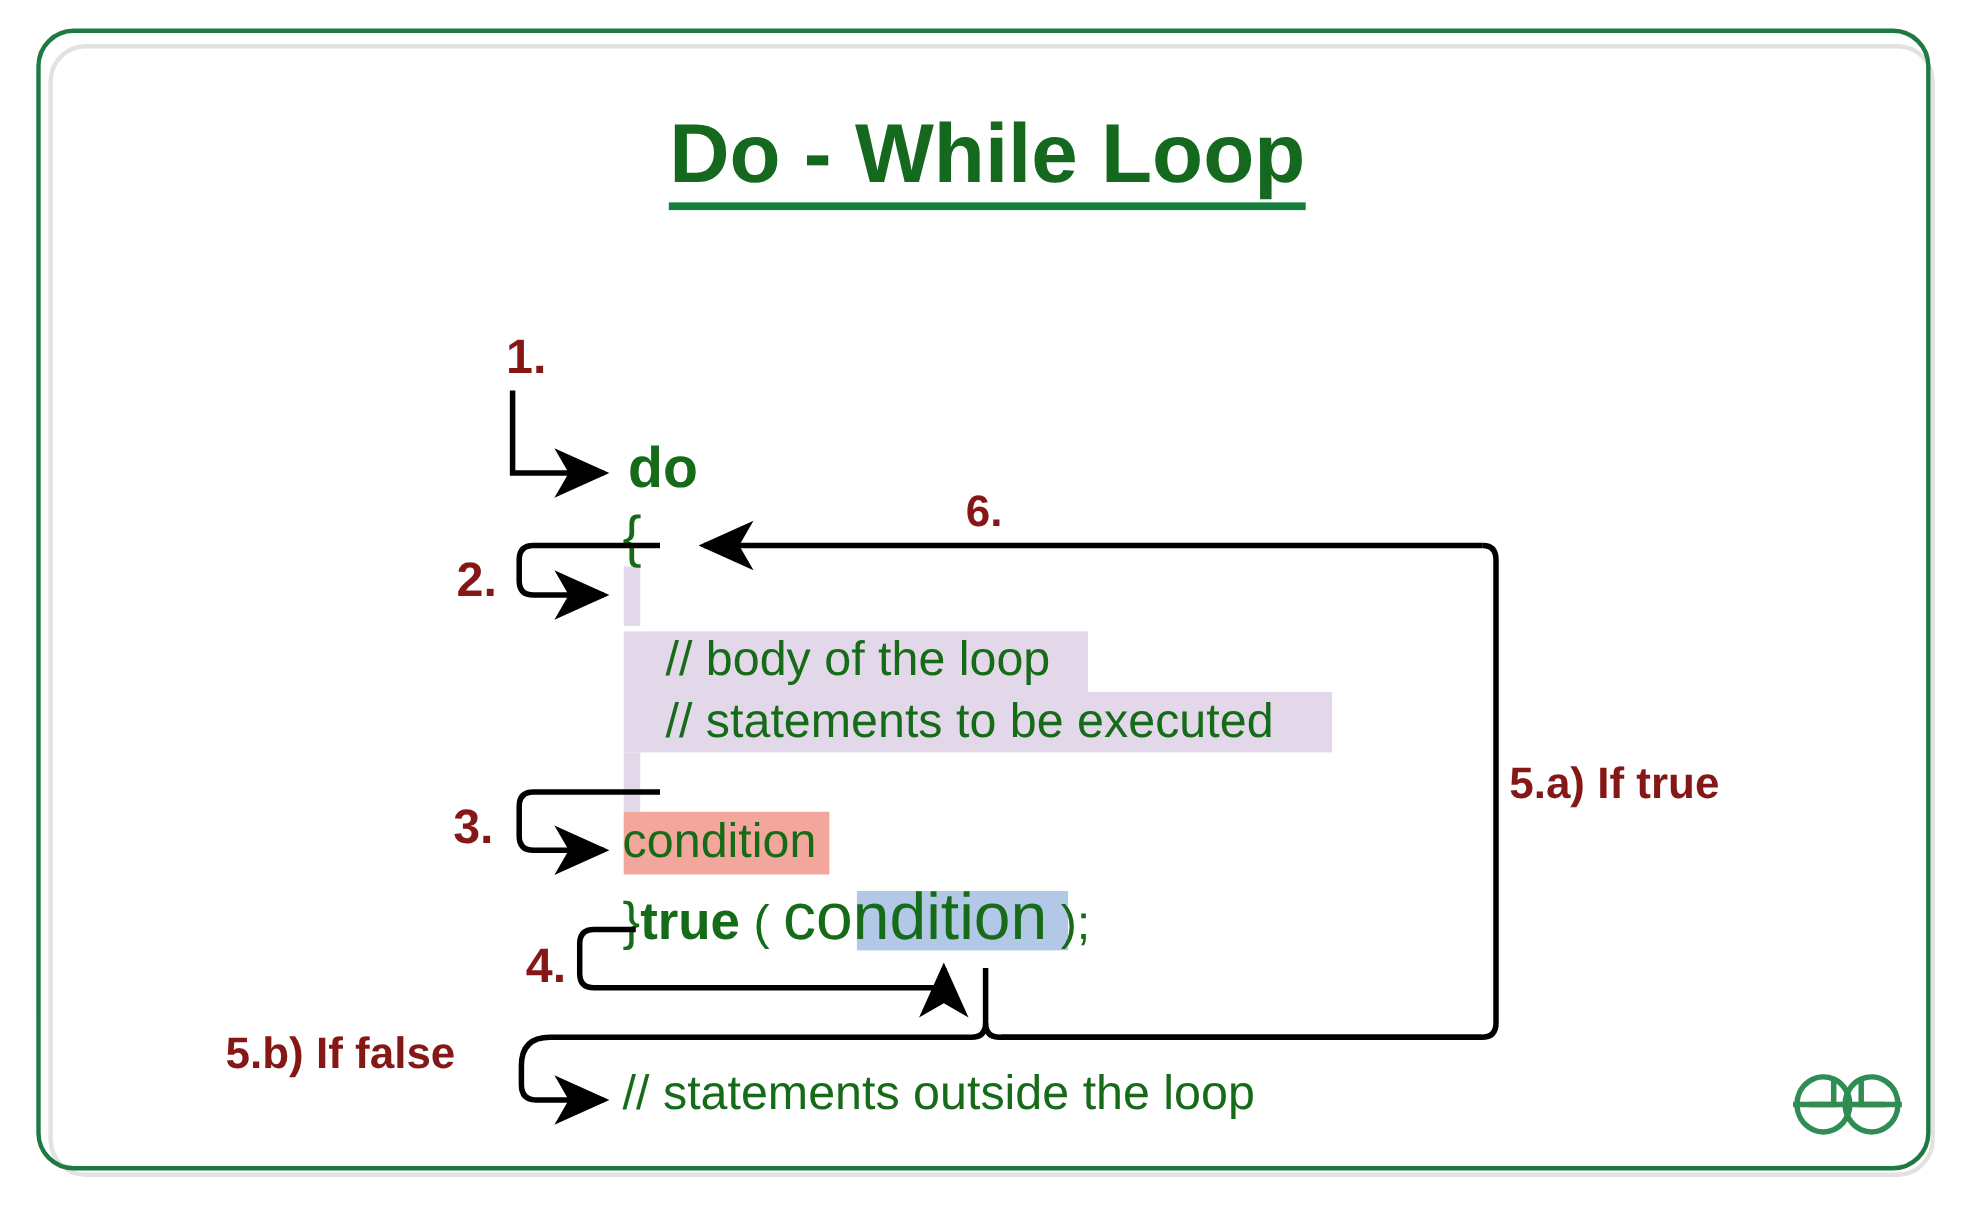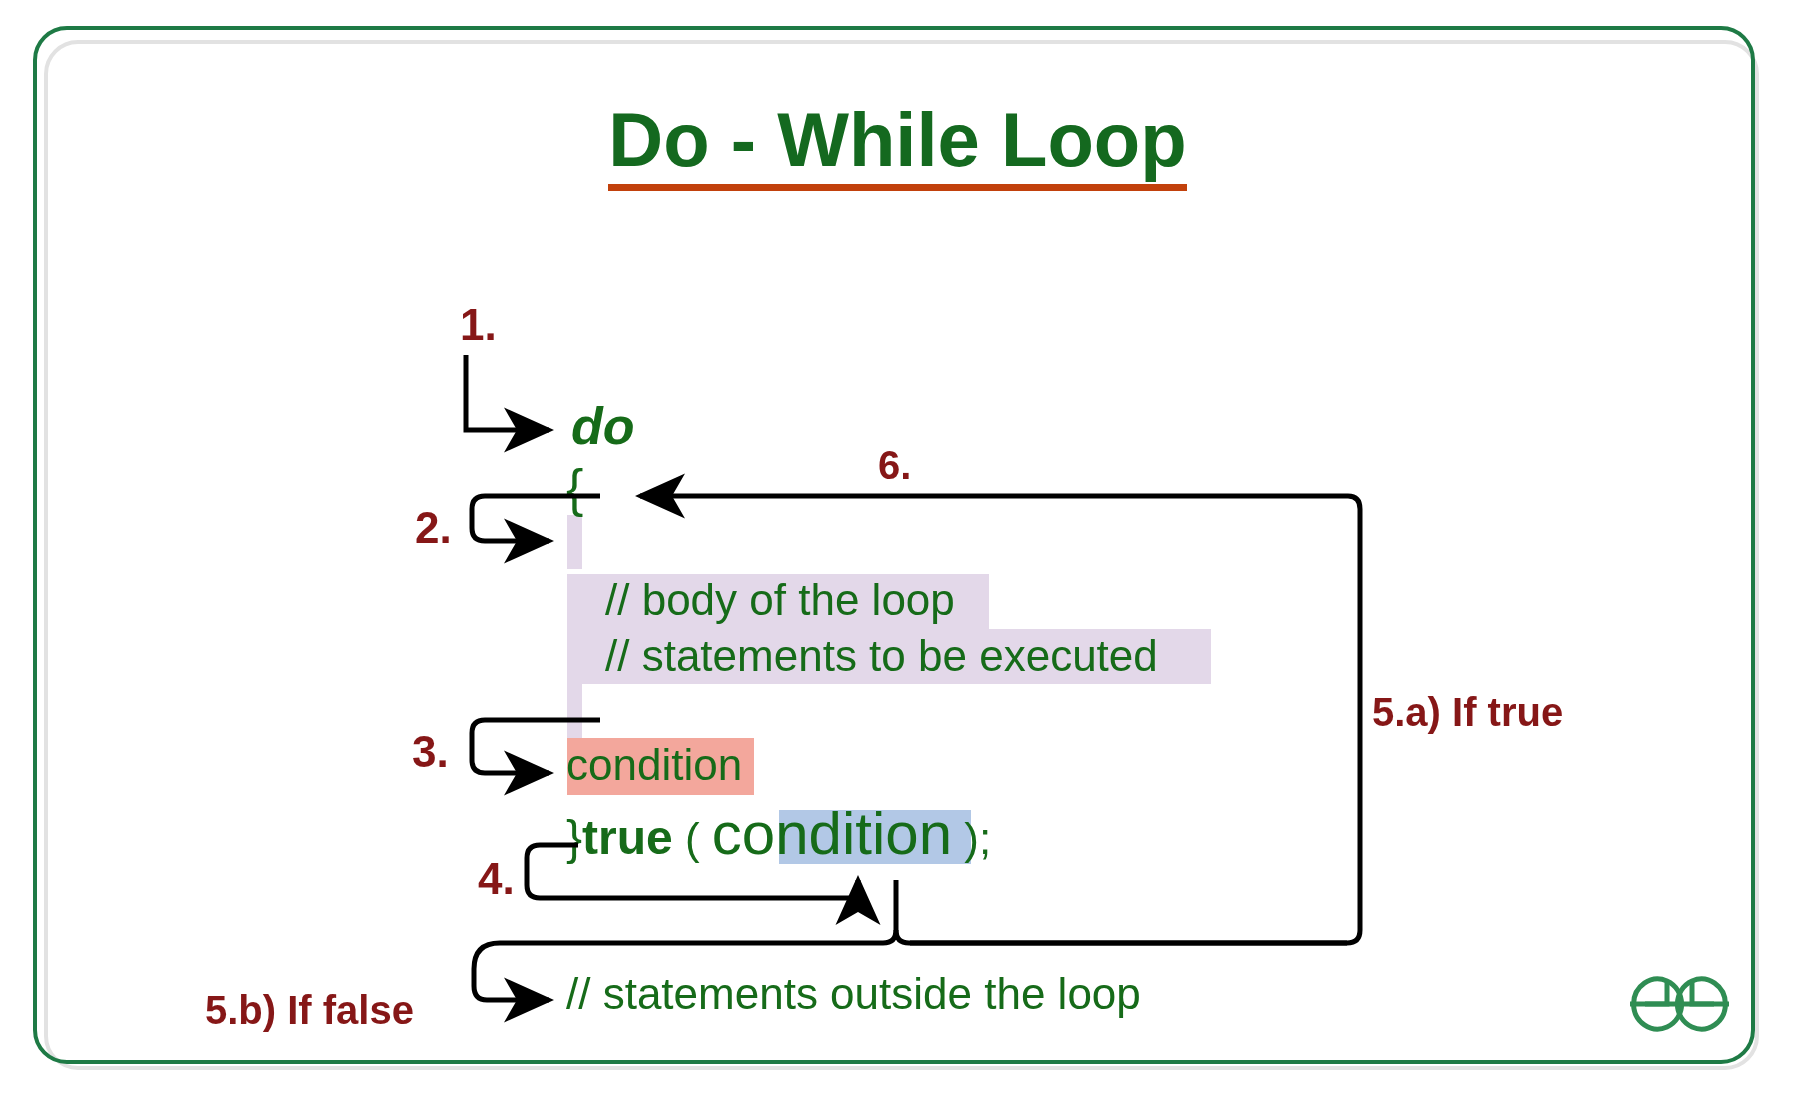--- a/index.html
+++ b/index.html
@@ -47,37 +47,37 @@
     left: 0;
     top: 96px;
     width: 1795px;
     text-align: center;
     font-size: 76px;
     font-weight: bold;
     color: #14691f;
     letter-spacing: 0px;
   }
   .title span {
-    border-bottom: 7px solid #c2410c;
+    border-bottom: 7px solid #15803d;
     padding-bottom: 2px;
   }
 
   
   .code {
     position: absolute;
     color: #166b19;
     font-family: "Liberation Sans", sans-serif;
     white-space: pre;
     line-height: 1;
   }
   .kw {
     font-weight: bold;
   }
 
-  #kw-do      { left: 571px; top: 400px; font-size: 52px; font-weight: bold; font-style: italic; }
+  #kw-do      { left: 571px; top: 400px; font-size: 52px; font-weight: bold; }
   #brace-open { left: 566px; top: 462px; font-size: 52px; }
   #line-body  { left: 605px; top: 578px;  font-size: 44px; }
   #line-stmts { left: 605px; top: 634px;  font-size: 44px; }
   #line-upd   { left: 566px; top: 743px;  font-size: 44px; }
   #line-while { left: 566px; top: 804px;  font-size: 48px; }
   #line-out   { left: 566px; top: 972px;  font-size: 44px; }
 
   
   .hl {
     position: absolute;
@@ -100,21 +100,21 @@
     font-weight: bold;
     font-family: "Liberation Sans", sans-serif;
     white-space: nowrap;
   }
   #step-1 { left: 460px;  top: 300px; font-size: 44px; }
   #step-2 { left: 415px;  top: 503px; font-size: 44px; }
   #step-3 { left: 412px;  top: 727px; font-size: 44px; }
   #step-4 { left: 478px;  top: 854px; font-size: 44px; }
   #step-6 { left: 878px;  top: 443px; font-size: 40px; }
   #step-5a{ left: 1352px; top: 690px; font-size: 40px; margin-left: 20px; }
-  #step-5b{ left: 205px;  top: 988px; font-size: 40px; }
+  #step-5b{ left: 205px;  top: 936px; font-size: 40px; }
 
   
   #arrows {
     position: absolute;
     left: 0; top: 0;
     width: 1795px;
     height: 1105px;
     pointer-events: none;
   }
 

